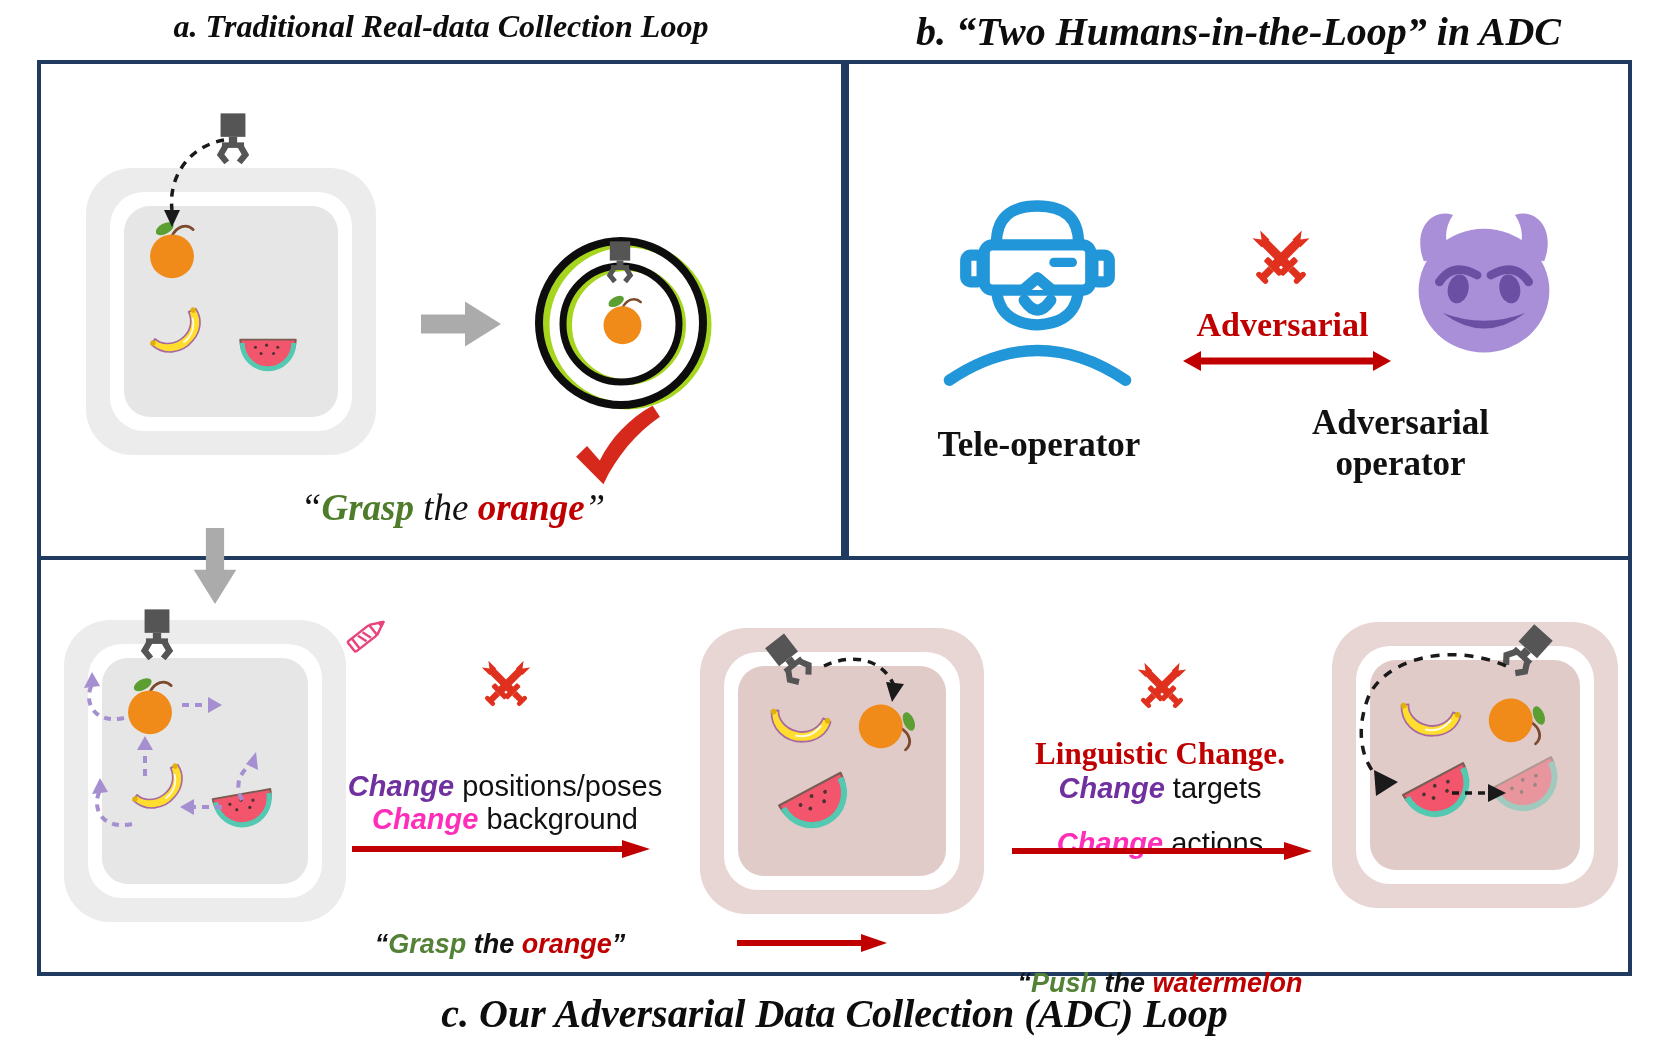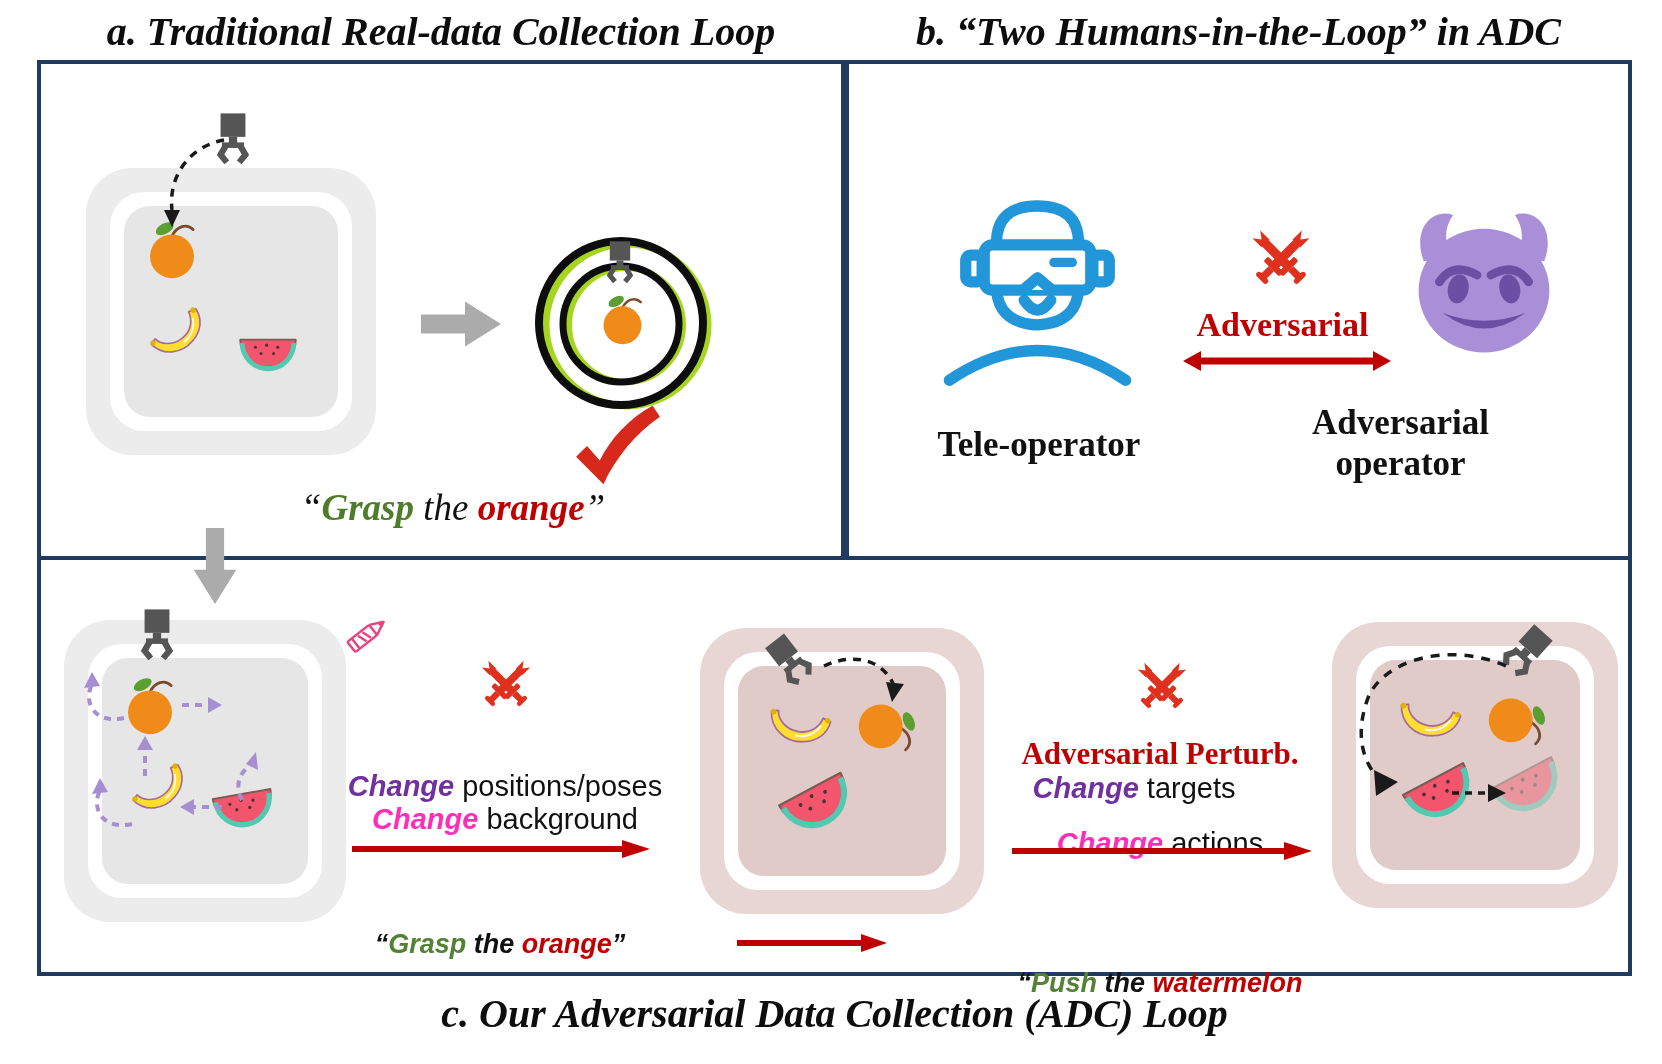--- a/index.html
+++ b/index.html
@@ -128,21 +128,21 @@
       <symbol id="i-blockarrow" viewBox="0 0 100 60">
         <polygon points="0,18 55,18 55,2 100,30 55,58 55,42 0,42" fill="#ABABAB"></polygon>
       </symbol>
     </defs>
   </svg>
 
   <div class="box" style="left:37px;top:60px;width:808px;height:500px;"></div>
   <div class="box" style="left:845px;top:60px;width:787px;height:500px;"></div>
   <div class="box" style="left:37px;top:556px;width:1595px;height:420px;"></div>
 
-  <div class="serif-title" style="left:37px;top:8px;width:808px;font-size:40px;">a. Traditional Real-data Collection Loop</div>
+  <div class="serif-title" style="left:37px;top:8px;width:808px;font-size:32px;">a. Traditional Real-data Collection Loop</div>
   <div class="serif-title" style="left:845px;top:8px;width:787px;font-size:40px;">b. “Two Humans-in-the-Loop” in ADC</div>
   <div class="serif-title" style="left:37px;top:990px;width:1595px;font-size:40px;">c. Our Adversarial Data Collection (ADC) Loop</div>
 
   <div class="tray gray" style="left:86px;top:168px;width:290px;height:287px;">
     <div class="tray-ring"></div>
     <div class="tray-fill"></div>
   </div>
 
   <svg class="item top" style="left:212px;top:112px;" width="42" height="58" viewBox="0 0 60 84">
       <use href="#i-gripper"></use>
@@ -298,22 +298,22 @@
   <svg class="item" style="left:862px;top:696px;transform:rotate(95deg);" width="52" height="62" viewBox="0 0 64 76">
       <use href="#i-orange"></use>
     </svg>
   <svg class="item" style="left:778px;top:780px;transform:rotate(-28deg);" width="80" height="49" viewBox="0 0 92 56">
       <use href="#i-melon"></use>
     </svg>
 
   <svg class="item" style="left:1134px;top:658px;" width="56" height="58" viewBox="0 0 72 72">
       <use href="#i-swords"></use>
     </svg>
-  <div class="perturb-title" style="left:1010px;top:736px;width:300px;">Adversarial Perturb.</div>
-  <div class="change-line" style="left:984px;top:772px;width:300px;">
+  <div class="perturb-title" style="left:1010px;top:736px;width:300px;">Linguistic Change.</div>
+  <div class="change-line" style="left:1010px;top:772px;width:300px;">
     <span class="chg-p">Change</span><span> targets</span>
   </div>
   <div class="change-line" style="left:1010px;top:827px;width:300px;">
     <span class="chg-m">Change</span><span> actions</span>
   </div>
   <svg class="item" style="left:1012px;top:842px;" width="300" height="18" viewBox="0 0 300 18">
     <line x1="0" y1="9" x2="274" y2="9" stroke="#C00000" stroke-width="6"></line>
     <polygon points="272,0 300,9 272,18" fill="#C00000"></polygon>
   </svg>
 

